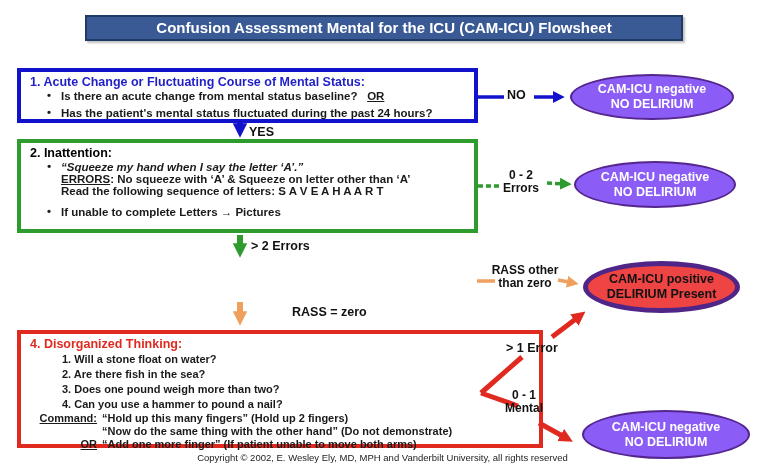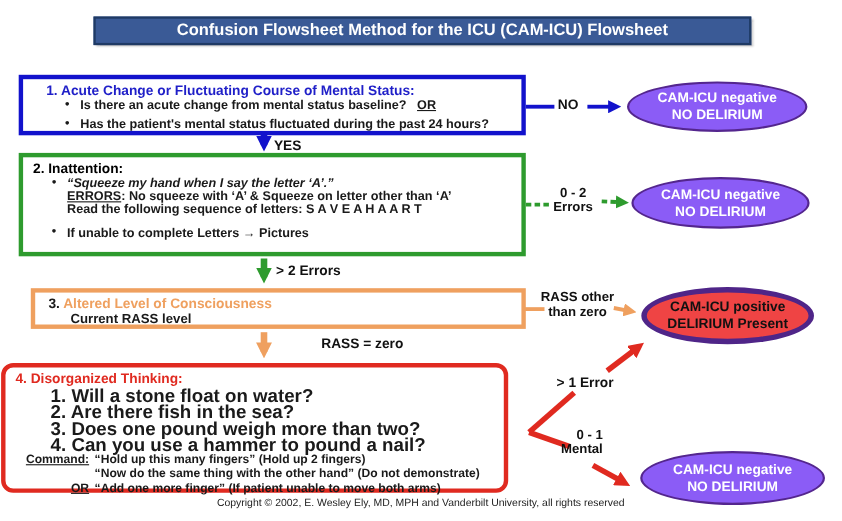--- a/index.html
+++ b/index.html
@@ -8,38 +8,38 @@
     font-family:"Liberation Sans","DejaVu Sans",sans-serif;color:#1a1a1a;
   }
   
   #titlebar{
     position:absolute;left:85px;top:15px;width:594px;height:22px;
     background:#3A5A96;border:2px solid #1F3A64;color:#fff;
     font-size:15px;font-weight:bold;text-align:center;line-height:22px;
     box-shadow:2px 2px 2px rgba(0,0,0,.25);
   }
   .box{position:absolute;background:#fff;box-sizing:border-box;border-style:solid;border-width:4px;}
-  #box1{left:17px;top:68px;width:461px;height:55px;border-color:#1212CC;padding-left:12px;}
+  #box1{left:17px;top:68px;width:461px;height:55px;border-color:#1212CC;}
   #box2{left:17px;top:139px;width:461px;height:94px;border-color:#2E9B2E;}
   #box3{left:28px;top:262px;width:450px;height:37px;border-color:#EFA05F;}
-  #box4{left:1px;top:330px;width:461px;height:118px;border-color:#E02A20;border-radius:11px;}
+  #box4{left:17px;top:330px;width:526px;height:118px;border-color:#E02A20;}
   .bx-title{font-size:12.5px;font-weight:bold;margin:3px 0 1px 9px;white-space:nowrap;}
   #box1 .bx-title{color:#1F1FC8;}
   #box2 .bx-title{color:#000000;}
   #box4 .bx-title{color:#E02A20;}
   .bullets{margin-left:26px;font-size:11.5px;font-weight:bold;}
   .bullet{position:relative;padding-left:14px;white-space:nowrap;}
   .bullet::before{content:"\2022";position:absolute;left:0;top:-1px;}
   .u{text-decoration:underline;}
   .it{font-style:italic;}
   .ind{margin-left:14px;white-space:nowrap;}
   #box3 .line1{font-size:12.5px;font-weight:bold;margin:3px 0 0 12px;white-space:nowrap;}
   #box3 .line1 .t3{color:#EFA05F;}
   #box3 .line2{font-size:12px;font-weight:bold;margin:0 0 0 32px;white-space:nowrap;}
-  .qlist{margin-left:41px;font-size:17px;font-weight:bold;line-height:15px;}
+  .qlist{margin-left:41px;font-size:11px;font-weight:bold;line-height:15px;}
   .qlist div{white-space:nowrap;}
   .cmd{margin-left:6px;font-size:11px;font-weight:bold;line-height:13px;}
   .cmdrow{display:flex;white-space:nowrap;}
   .cmdlab{width:70px;text-align:right;flex:0 0 70px;}
   .cmdtxt{margin-left:5px;}
   
   .oval{position:absolute;border-radius:50%;display:flex;flex-direction:column;
         align-items:center;justify-content:center;text-align:center;
         font-size:12.5px;font-weight:bold;line-height:1.2;box-sizing:border-box;}
   .oval-purple{background:#8b5cf6;border:2px solid #54268E;color:#fff;}
@@ -50,54 +50,50 @@
   
   .lbl{position:absolute;font-weight:bold;font-size:12.5px;color:#111;line-height:1.1;white-space:nowrap;}
   .lbl.center{text-align:center;white-space:normal;}
   #lbl-no{left:507px;top:89px;}
   #lbl-yes{left:249px;top:126px;}
   #lbl-0-2{left:494px;top:169px;width:54px;font-size:12px;}
   #lbl-gt2{left:251px;top:240px;}
   #lbl-rass-other{left:490px;top:264px;width:70px;font-size:12px;}
   #lbl-rass-zero{left:252px;top:306px;padding-left:40px;}
   #lbl-gt1{left:506px;top:342px;}
-  #lbl-0-1{left:500px;top:389px;width:48px;font-size:12px;text-align:right;}
+  #lbl-0-1{left:500px;top:389px;width:48px;font-size:12px;}
   #footer{position:absolute;left:0;top:452px;width:765px;text-align:center;
           font-size:9.5px;font-weight:normal;color:#222;}
   #arrows{position:absolute;left:0;top:0;width:765px;height:474px;pointer-events:none;}
 </style>
 </head>
 <body>
 
 <div id="canvas">
 
-  <div id="titlebar">Confusion Flowsheet Method for the ICU (CAM-ICU) Flowsheet</div>
+  <div id="titlebar">Confusion Assessment Mental for the ICU (CAM-ICU) Flowsheet</div>
 
   <div class="box" id="box1">
     <div class="bx-title">1. Acute Change or Fluctuating Course of Mental Status:</div>
     <div class="bullets">
       <div class="bullet"><span>Is there an acute change from mental status baseline?</span>&nbsp;&nbsp;&nbsp;<span class="u">OR</span></div>
       <div class="bullet" style="margin-top:5px;">Has the patient's mental status fluctuated during the past 24 hours?</div>
     </div>
   </div>
 
   <div class="box" id="box2">
     <div class="bx-title">2. Inattention:</div>
     <div class="bullets">
       <div class="bullet it">“Squeeze my hand when I say the letter ‘A’.”</div>
       <div class="ind"><span class="u">ERRORS</span><span>: No squeeze with ‘A’ &amp; Squeeze on letter other than ‘A’</span></div>
       <div class="ind">Read the following sequence of letters: S A V E A H A A R T</div>
       <div class="bullet" style="margin-top:9px;">If unable to complete Letters → Pictures</div>
     </div>
   </div>
 
-  <div class="box" id="box3">
-    <div class="line1"><span>3.</span><span class="t3"> Altered Level of Consciousness</span></div>
-    <div class="line2">Current RASS level</div>
-  </div>
 
   <div class="box" id="box4">
     <div class="bx-title">4. Disorganized Thinking:</div>
     <div class="qlist">
       <div>1. Will a stone float on water?</div>
       <div>2. Are there fish in the sea?</div>
       <div>3. Does one pound weigh more than two?</div>
       <div>4. Can you use a hammer to pound a nail?</div>
     </div>
     <div class="cmd">

